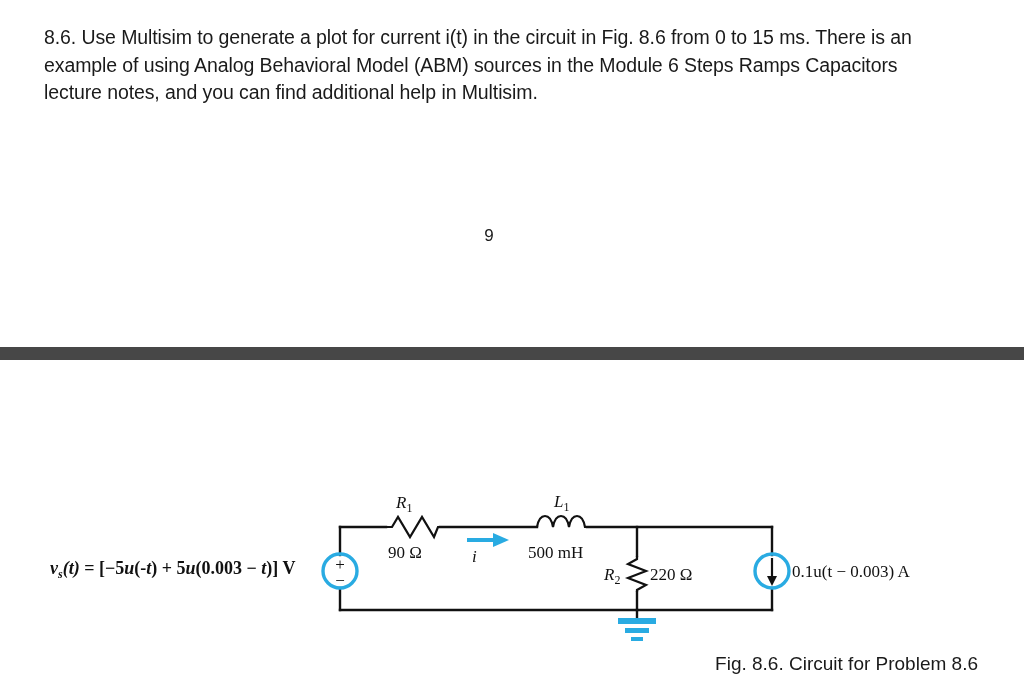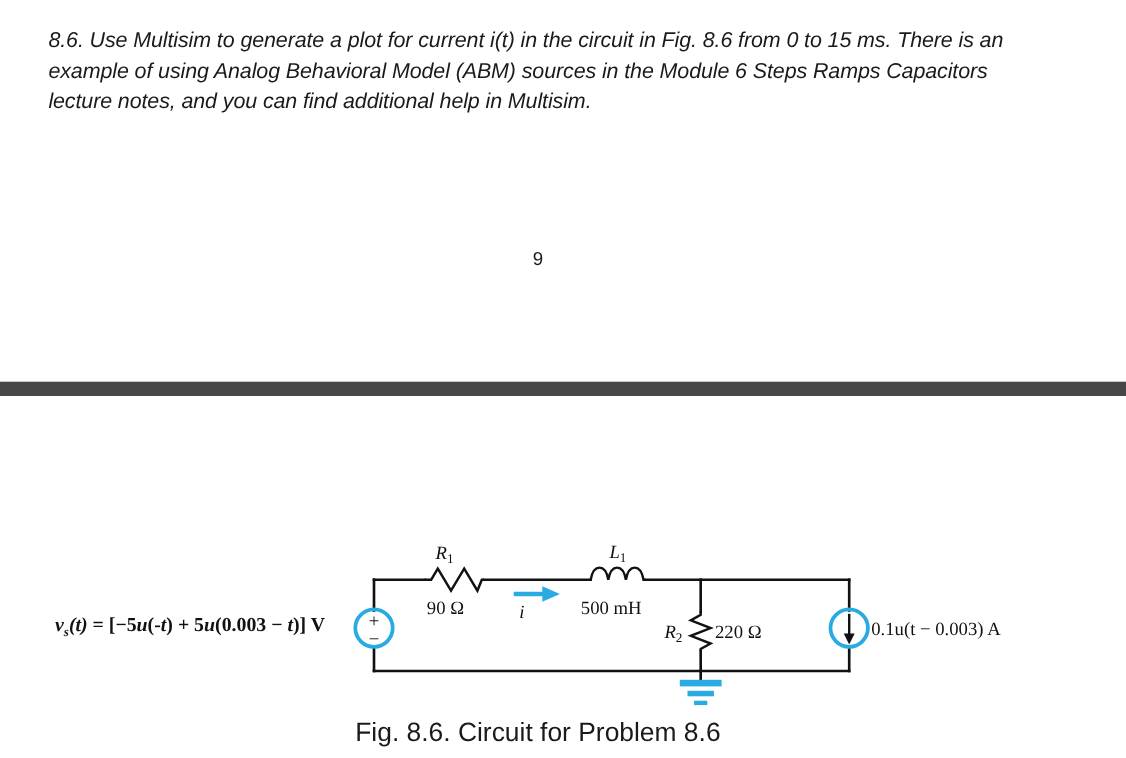--- a/index.html
+++ b/index.html
@@ -20,21 +20,20 @@
   #problem-statement {
     position: absolute;
     left: 44px;
     top: 24px;
     width: 884px;
     font-family: "Liberation Sans", sans-serif;
     font-size: 19.5px;
     line-height: 27.5px;
     color: #1a1a1a;
     letter-spacing: -0.1px;
-    font-style: italic;
   }
 
   
   #page-number {
     position: absolute;
     left: 0;
     top: 226px;
     width: 978px;
     text-align: center;
     font-family: "Liberation Sans", sans-serif;
@@ -66,23 +65,23 @@
     left: 0;
     top: 0;
   }
 
   
   #figure-caption {
     position: absolute;
     left: 0;
     top: 653px;
     width: 978px;
-    text-align: center;
-    font-family: "Liberation Sans", sans-serif;
-    font-size: 24px;
+    text-align: right;
+    font-family: "Liberation Sans", sans-serif;
+    font-size: 19px;
     color: #1a1a1a;
   }
 
   
   .mlabel {
     font-family: "Liberation Serif", serif;
     font-size: 17px;
     fill: #111111;
   }
   .mlabel-italic {

